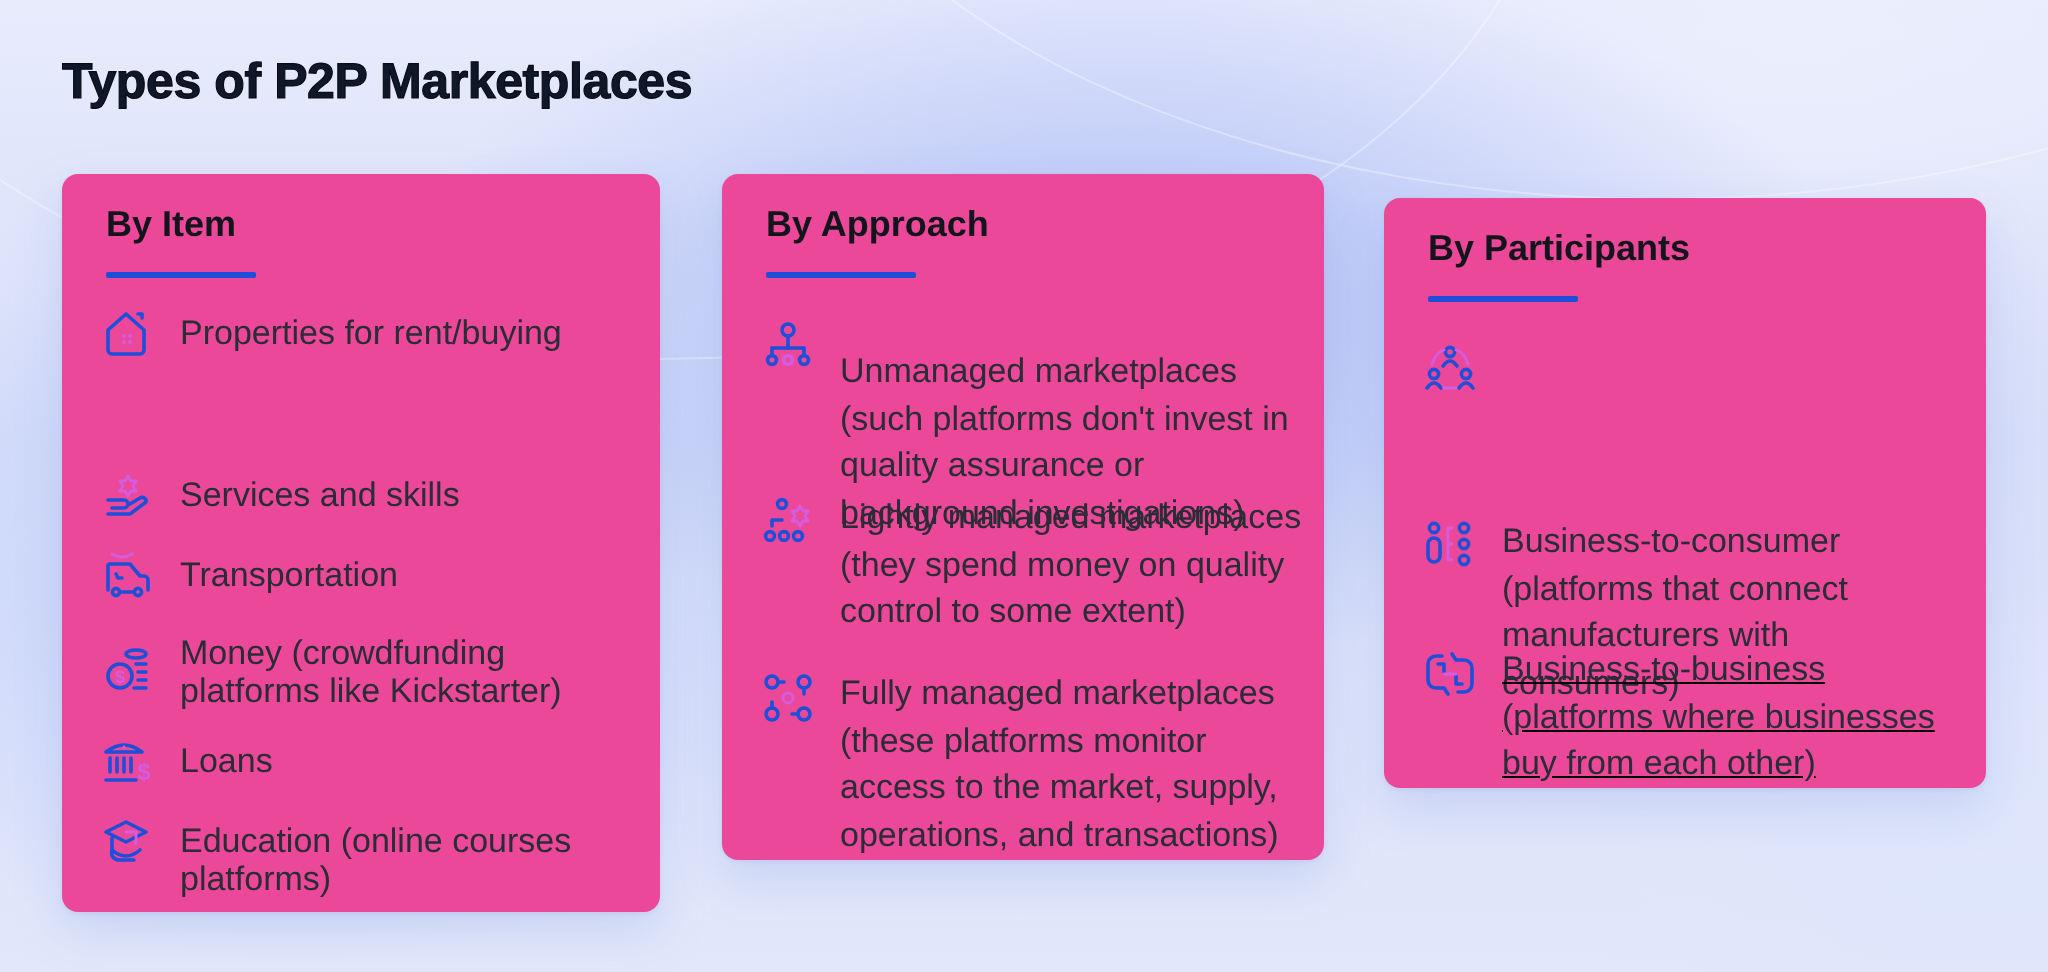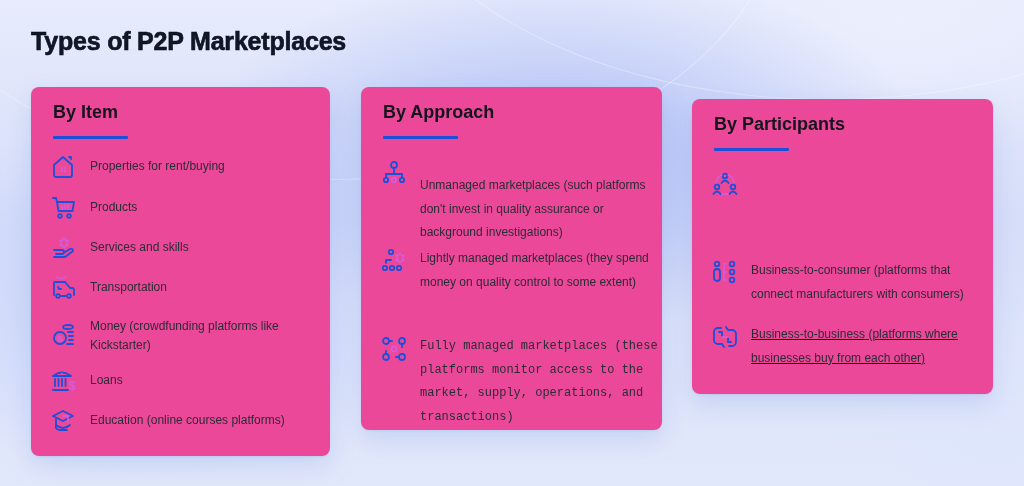--- a/index.html
+++ b/index.html
@@ -42,21 +42,21 @@
     .item {
       position: absolute; left: 19px; display: flex; align-items: flex-start;
     }
     .item .icon {
       width: 28px; height: 28px; flex: 0 0 28px;
       display: flex; align-items: center; justify-content: center;
     }
     .item .icon svg { width: 26px; height: 26px; overflow: visible; }
     .item .text {
       margin-left: 12px;
-      font-size: 12px; color: #2a2c36; line-height: 19px;
+      font-size: 17px; color: #2a2c36; line-height: 19px;
     }
     .card.approach .item .text,
     .card.participants .item .text {
       line-height: 23.5px;
     }
   </style>
 </head>
 <body>
 
 <div class="arc" style="left:-120px; top:-380px; width:900px; height:560px;"></div>
@@ -77,35 +77,20 @@
             <circle cx="11" cy="14" r="1"></circle>
             <circle cx="14" cy="14" r="1"></circle>
             <circle cx="11" cy="17" r="1"></circle>
             <circle cx="14" cy="17" r="1"></circle>
           </g>
       </svg>
     </span>
     <span class="text" style="margin-top:4px;">Properties for rent/buying</span>
   </div>
 
-  <div class="item" style="top:107px;">
-    <span class="icon">
-      <svg viewBox="0 0 26 26" fill="none" stroke="#1d4fd8" stroke-width="1.8" stroke-linecap="round" stroke-linejoin="round">
-        <path d="M2 3 h3 l1 4 h17 l-1.5 9 H7.5 L6 7"></path>
-        <circle cx="9" cy="21" r="1.8"></circle>
-          <circle cx="18" cy="21" r="1.8"></circle>
-        <g stroke="#d45ce0" stroke-width="1.4">
-            <path d="M11 10 v4"></path>
-            <path d="M14 10 v4"></path>
-            <path d="M17 10 v4"></path>
-          </g>
-      </svg>
-    </span>
-    <span class="text" style="margin-top:4px;">Products</span>
-  </div>
 
   <div class="item" style="top:147px;">
     <span class="icon">
       <svg viewBox="0 0 26 26" fill="none" stroke="#1d4fd8" stroke-width="1.8" stroke-linecap="round" stroke-linejoin="round">
         <path d="M3 15 h8 a2 2 0 0 1 0 4 h-6"></path>
         <path d="M3 22 h11 l8 -6 a2 2 0 0 0 -3 -2 l-5 3"></path>
         <g stroke="#d45ce0" stroke-width="1.4">
             <path d="M13 3 l1.5 2.5 h2.5 l-1.5 2.5 l1.5 2.5 h-2.5 l-1.5 2.5 l-1.5 -2.5 h-2.5 l1.5 -2.5 l-1.5 -2.5 h2.5 Z"></path>
           </g>
       </svg>
@@ -216,21 +201,21 @@
           <circle cx="21" cy="21" r="3"></circle>
         <path d="M8 5 h3"></path>
           <path d="M21 8 v3"></path>
           <path d="M5 18 v-3"></path>
           <path d="M18 21 h-3"></path>
         <g stroke="#d45ce0" stroke-width="1.4">
             <circle cx="13" cy="13" r="2.5"></circle>
           </g>
       </svg>
     </span>
-    <span class="text" style="width:240px;font-family:Liberation Mono, monospace;">Fully managed marketplaces (these platforms monitor access to the market, supply, operations, and transactions)</span>
+    <span class="text" style="width:240px;">Fully managed marketplaces (these platforms monitor access to the market, supply, operations, and transactions)</span>
   </div>
 </section>
 
 <section class="card participants" style="left:692px; top:87px; width:301px; height:295px;margin-top:12px;">
   <h2 class="card-title">By Participants</h2>
   <div class="underline"></div>
 
   <div class="item" style="top:72px;">
     <span class="icon">
       <svg viewBox="0 0 26 26" fill="none" stroke="#1d4fd8" stroke-width="1.8" stroke-linecap="round" stroke-linejoin="round">

